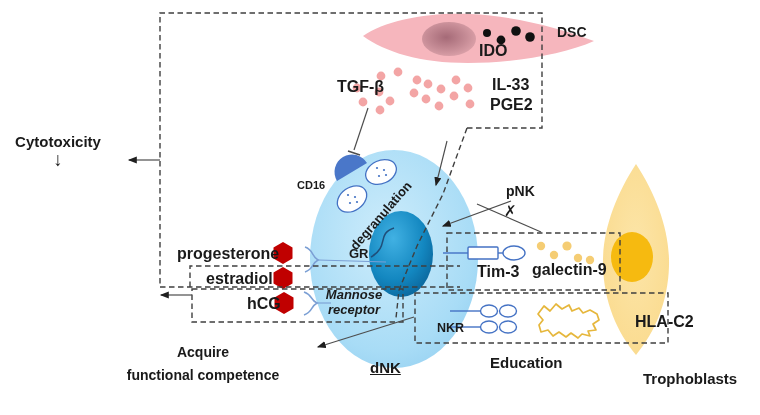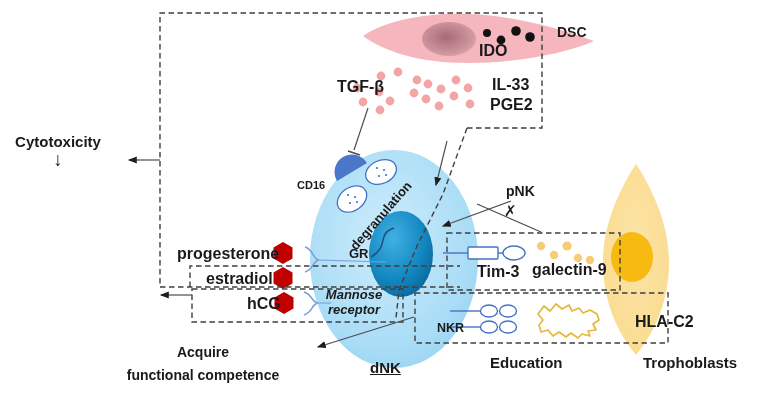--- a/index.html
+++ b/index.html
@@ -200,15 +200,15 @@
   <span class="lbl" style="left:437px;top:310px;font-size:12.5px;margin-top:12px;">NKR</span>
   <span class="lbl s12" style="left:612px;top:314px;padding-left:23px;">HLA-C2</span>
 
   <div class="acquire">
     <div>Acquire</div>
     <div>functional competence</div>
   </div>
 
   <span class="lbl s15" style="left:370px;top:360px;text-decoration:underline;">dNK</span>
   <span class="lbl s15" style="left:490px;top:355px;">Education</span>
-  <span class="lbl s15" style="left:643px;top:355px;">Trophoblasts</span>
+  <span class="lbl s15" style="left:643px;top:371px;">Trophoblasts</span>
 
 </div>
 
 </body></html>

